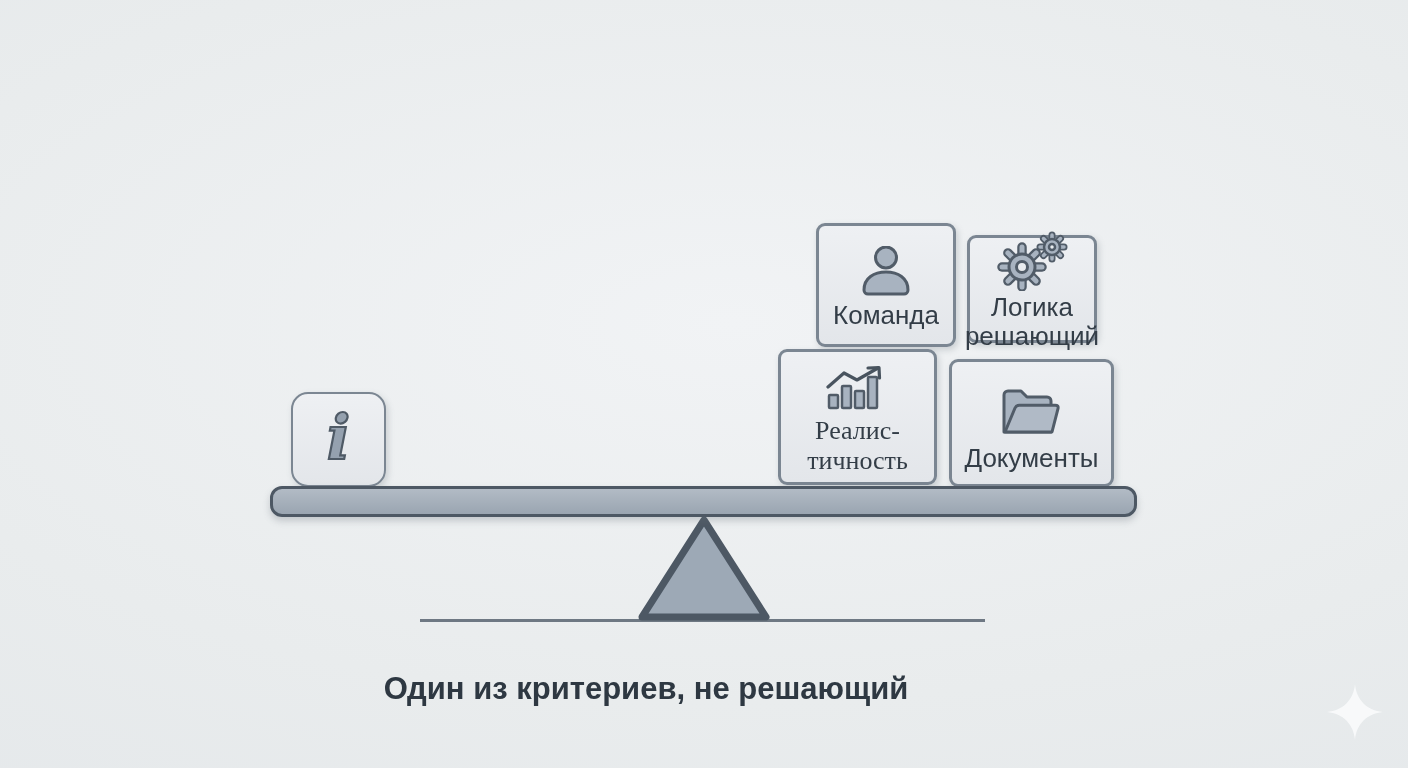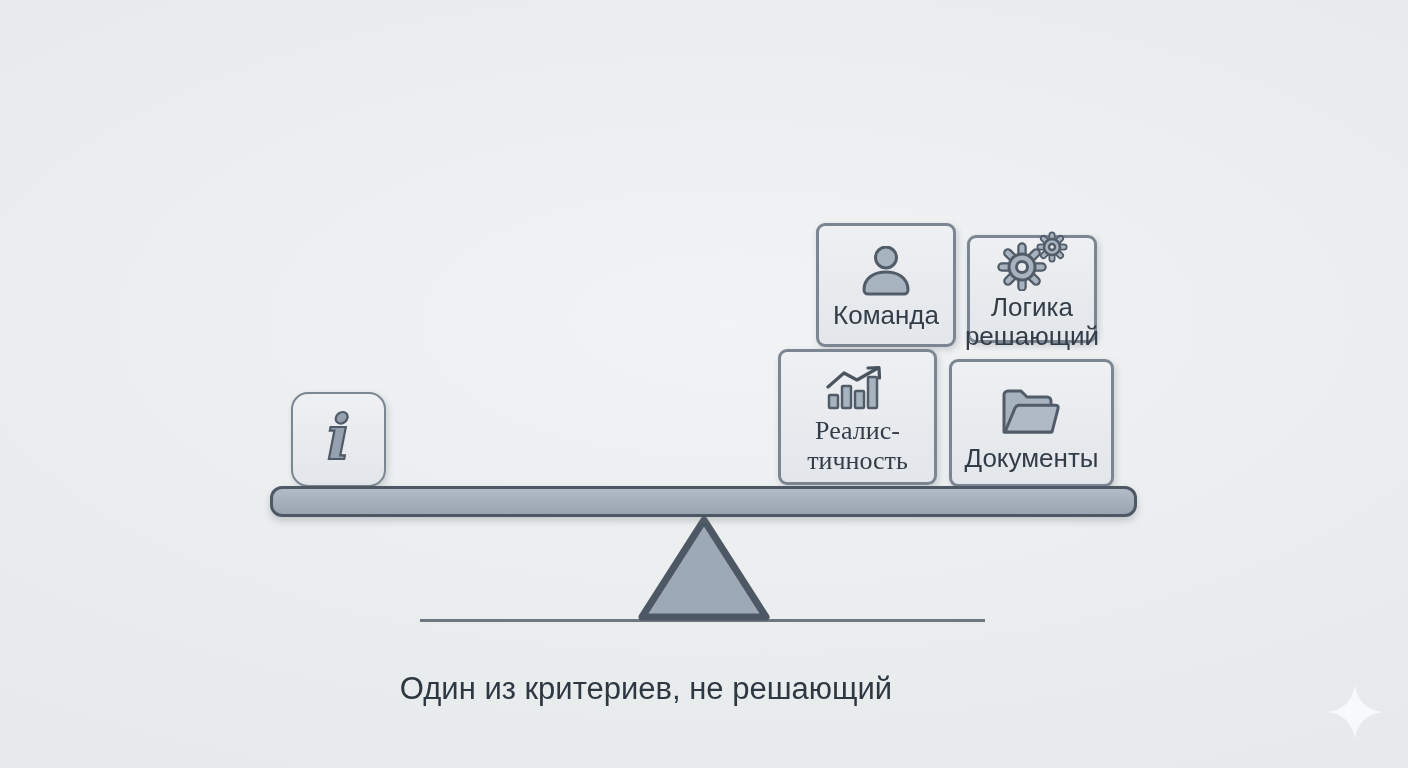--- a/index.html
+++ b/index.html
@@ -44,21 +44,21 @@
   .beam{
     position:absolute;left:270px;top:486px;width:867px;height:31px;box-sizing:border-box;
     background:linear-gradient(180deg,#b2bbc5 0%,#9aa5b1 100%);
     border:3px solid #4d5864;border-radius:12px;z-index:4;
     box-shadow:0 4px 7px rgba(100,110,120,.30);
   }
   .fulcrum{position:absolute;left:628px;top:512px;z-index:1;}
   .ground{position:absolute;left:420px;top:619px;width:565px;height:2.5px;background:#6e7883;z-index:0;}
   .caption{
     position:absolute;left:0;top:671px;width:1292px;text-align:center;
-    font-size:31px;color:#2e3842;z-index:2;
+    font-size:31px;color:#2e3842;z-index:2;font-weight:bold;
   }
   .sparkle{position:absolute;left:1327px;top:684px;z-index:1;}
 </style>
 </head>
 <body>
 
 <div class="stage">
 
   <div class="ground"></div>
 

